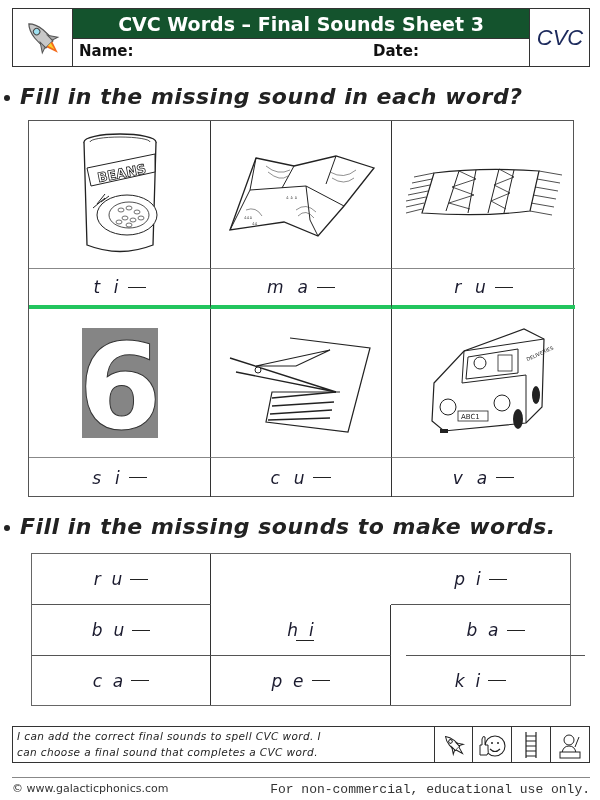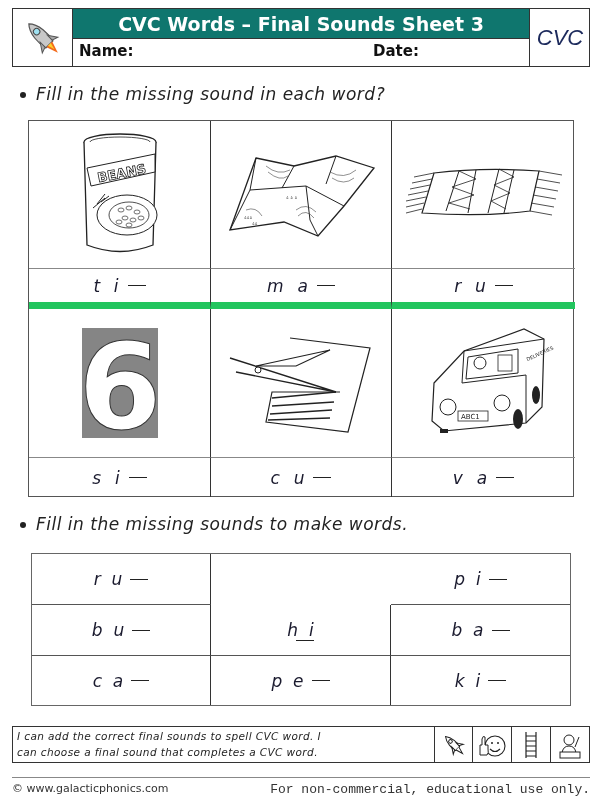--- a/index.html
+++ b/index.html
@@ -2,33 +2,33 @@
 <html><head>
   <meta charset="utf-8">
   <style>
     * { box-sizing: border-box; margin: 0; padding: 0; }
     html, body { width: 600px; height: 800px; background: #ffffff; overflow: hidden; }
     body { position: relative; font-family: "DejaVu Sans", sans-serif; color: #111; }
 
     
     .header { position: absolute; left: 12px; top: 8px; width: 578px; height: 59px; border: 1px solid #333; background: #fff; }
     .hdr-logo { position: absolute; left: 0; top: 0; width: 60px; height: 57px; border-right: 1px solid #333; display: flex; align-items: center; justify-content: center; }
-    .hdr-title { position: absolute; left: 60px; top: 0; width: 456px; height: 30px; background: #0f766e; color: #fff; font-family: "DejaVu Sans", sans-serif; font-weight: bold; font-size: 19px; display: flex; align-items: center; justify-content: center; border-bottom: 1px solid #333; }
+    .hdr-title { position: absolute; left: 60px; top: 0; width: 456px; height: 30px; background: #14532d; color: #fff; font-family: "DejaVu Sans", sans-serif; font-weight: bold; font-size: 19px; display: flex; align-items: center; justify-content: center; border-bottom: 1px solid #333; }
     .hdr-namerow { position: absolute; left: 60px; top: 30px; width: 456px; height: 27px; }
     .hdr-name { position: absolute; left: 6px; top: 3px; font-weight: bold; font-size: 15px; }
     .hdr-date { position: absolute; left: 300px; top: 3px; font-weight: bold; font-size: 15px; }
     .hdr-cvc { position: absolute; left: 516px; top: 0; width: 61px; height: 57px; border-left: 1px solid #333; display: flex; align-items: center; justify-content: center; font-family: "Liberation Sans", sans-serif; font-style: italic; font-size: 22px; color: #1c2a5c; }
 
-    .instruction { position: absolute; left: 20px; font-family: "DejaVu Sans", sans-serif; font-style: italic; font-size: 17px; color: #222; letter-spacing: 0.5px; }
+    .instruction { position: absolute; left: 4px; font-family: "DejaVu Sans", sans-serif; font-style: italic; font-size: 22px; color: #222; letter-spacing: 0.5px; font-weight: bold; }
     .instruction .bullet { display: inline-block; width: 6px; height: 6px; border-radius: 50%; background: #222; margin-right: 10px; vertical-align: middle; }
 
     
     .pic-table { position: absolute; left: 28px; top: 120px; width: 546px; height: 377px; border: 1px solid #555; }
     .pic-cell { position: absolute; border-right: 1px solid #333; border-bottom: 1px solid #888; display: flex; align-items: center; justify-content: center; }
-    .label-cell { position: absolute; border-right: 1px solid #333; border-bottom: 7px solid #22c55e; display: flex; align-items: center; justify-content: center; font-family: "DejaVu Sans", sans-serif; font-style: italic; font-size: 17px; letter-spacing: 1px; color: #1a1a2e; }
+    .label-cell { position: absolute; border-right: 1px solid #333; border-bottom: 4px solid #22c55e; display: flex; align-items: center; justify-content: center; font-family: "DejaVu Sans", sans-serif; font-style: italic; font-size: 17px; letter-spacing: 1px; color: #1a1a2e; }
     .label-cell span.blank { display: inline-block; width: 18px; border-bottom: 1px solid #222; margin-left: 8px; height: 1px; vertical-align: baseline; }
     .label-text { white-space: pre; }
 
     
     .word-table { position: absolute; left: 31px; top: 553px; width: 540px; height: 153px; border: 1px solid #666; }
     .word-cell { position: absolute; border-right: 1px solid #333; border-bottom: 1px solid #555; display: flex; align-items: center; justify-content: center; font-family: "DejaVu Sans", sans-serif; font-style: italic; font-size: 17px; color: #1a1a2e; }
     .word-cell span.blank { display: inline-block; width: 18px; border-bottom: 1px solid #222; margin-left: 8px; height: 1px; }
 
     
     .ican { position: absolute; left: 12px; top: 726px; width: 578px; height: 37px; border: 1px solid #333; }
@@ -215,21 +215,21 @@
     </div>
 
   <div class="word-cell" style="left:0;top:51px;width:179px;height:51px;">
       <span class="label-text">b  u</span>
       <span class="blank"></span>
     </div>
   <div class="word-cell" style="left:179px;top:51px;width:180px;height:51px;flex-direction:column;">
       <span class="label-text">h  i</span>
       <span class="blank"></span>
     </div>
-  <div class="word-cell" style="left:359px;top:51px;width:179px;height:51px;border-right:none;text-align:center;">
+  <div class="word-cell" style="left:374px;top:51px;width:179px;height:51px;border-right:none;text-align:center;">
       <span class="label-text">b  a</span>
       <span class="blank"></span>
     </div>
 
   <div class="word-cell" style="left:0;top:102px;width:179px;height:49px;border-bottom:none;">
       <span class="label-text">c  a</span>
       <span class="blank"></span>
     </div>
   <div class="word-cell" style="left:179px;top:102px;width:180px;height:49px;border-bottom:none;">
       <span class="label-text">p  e</span>

